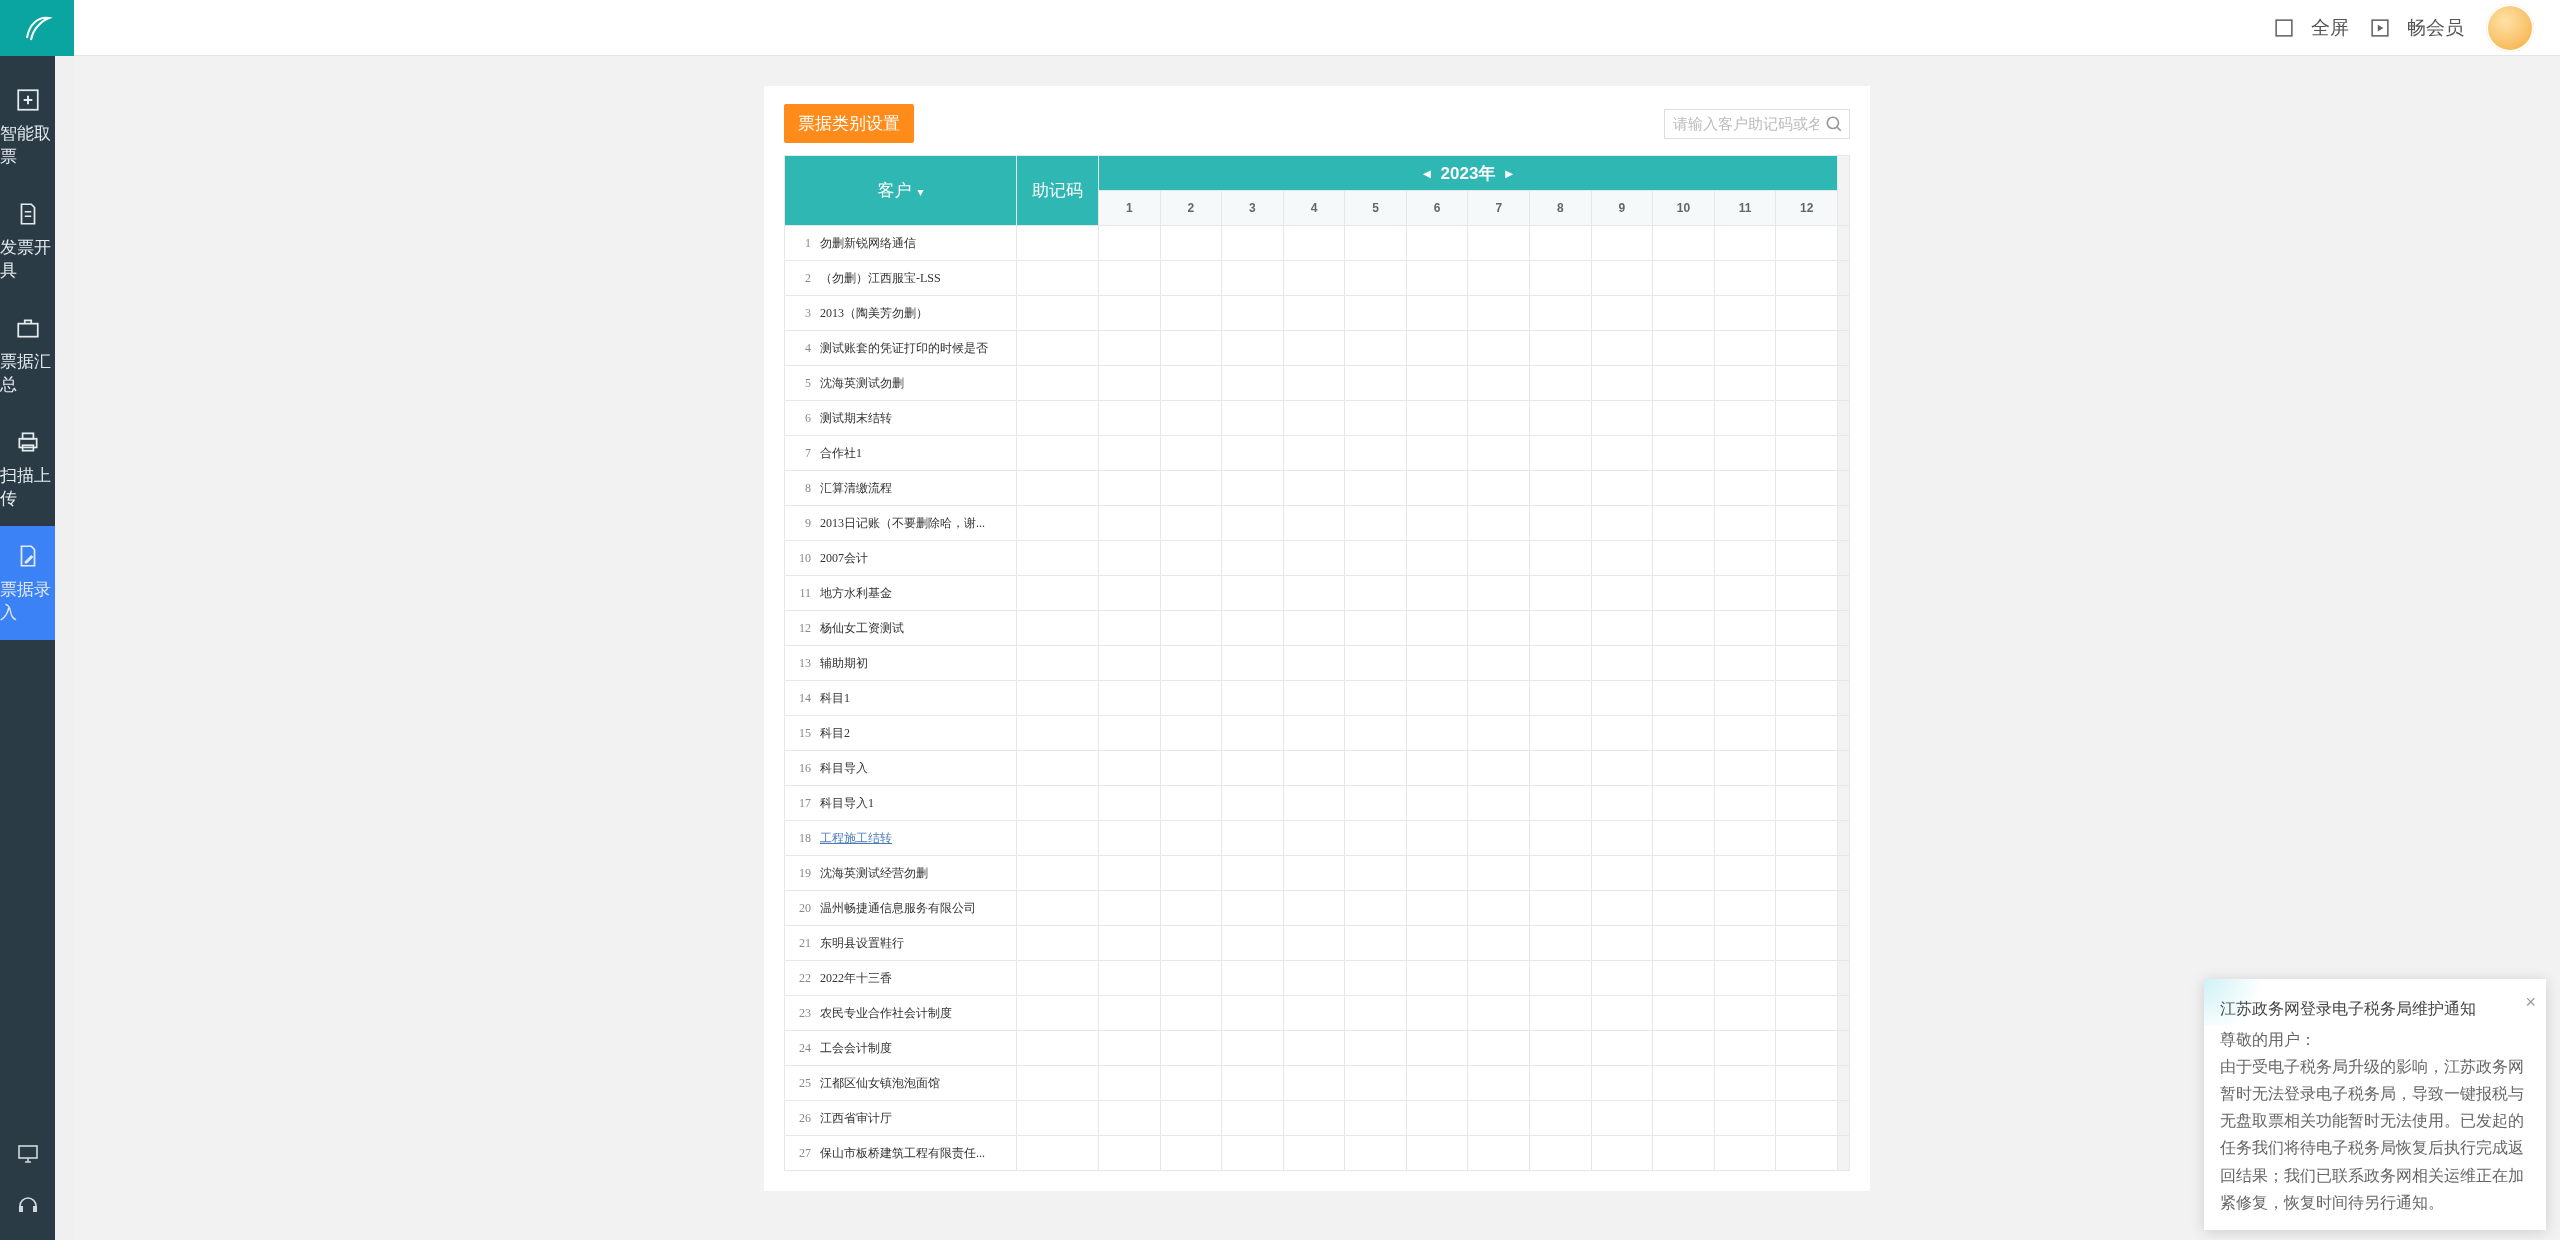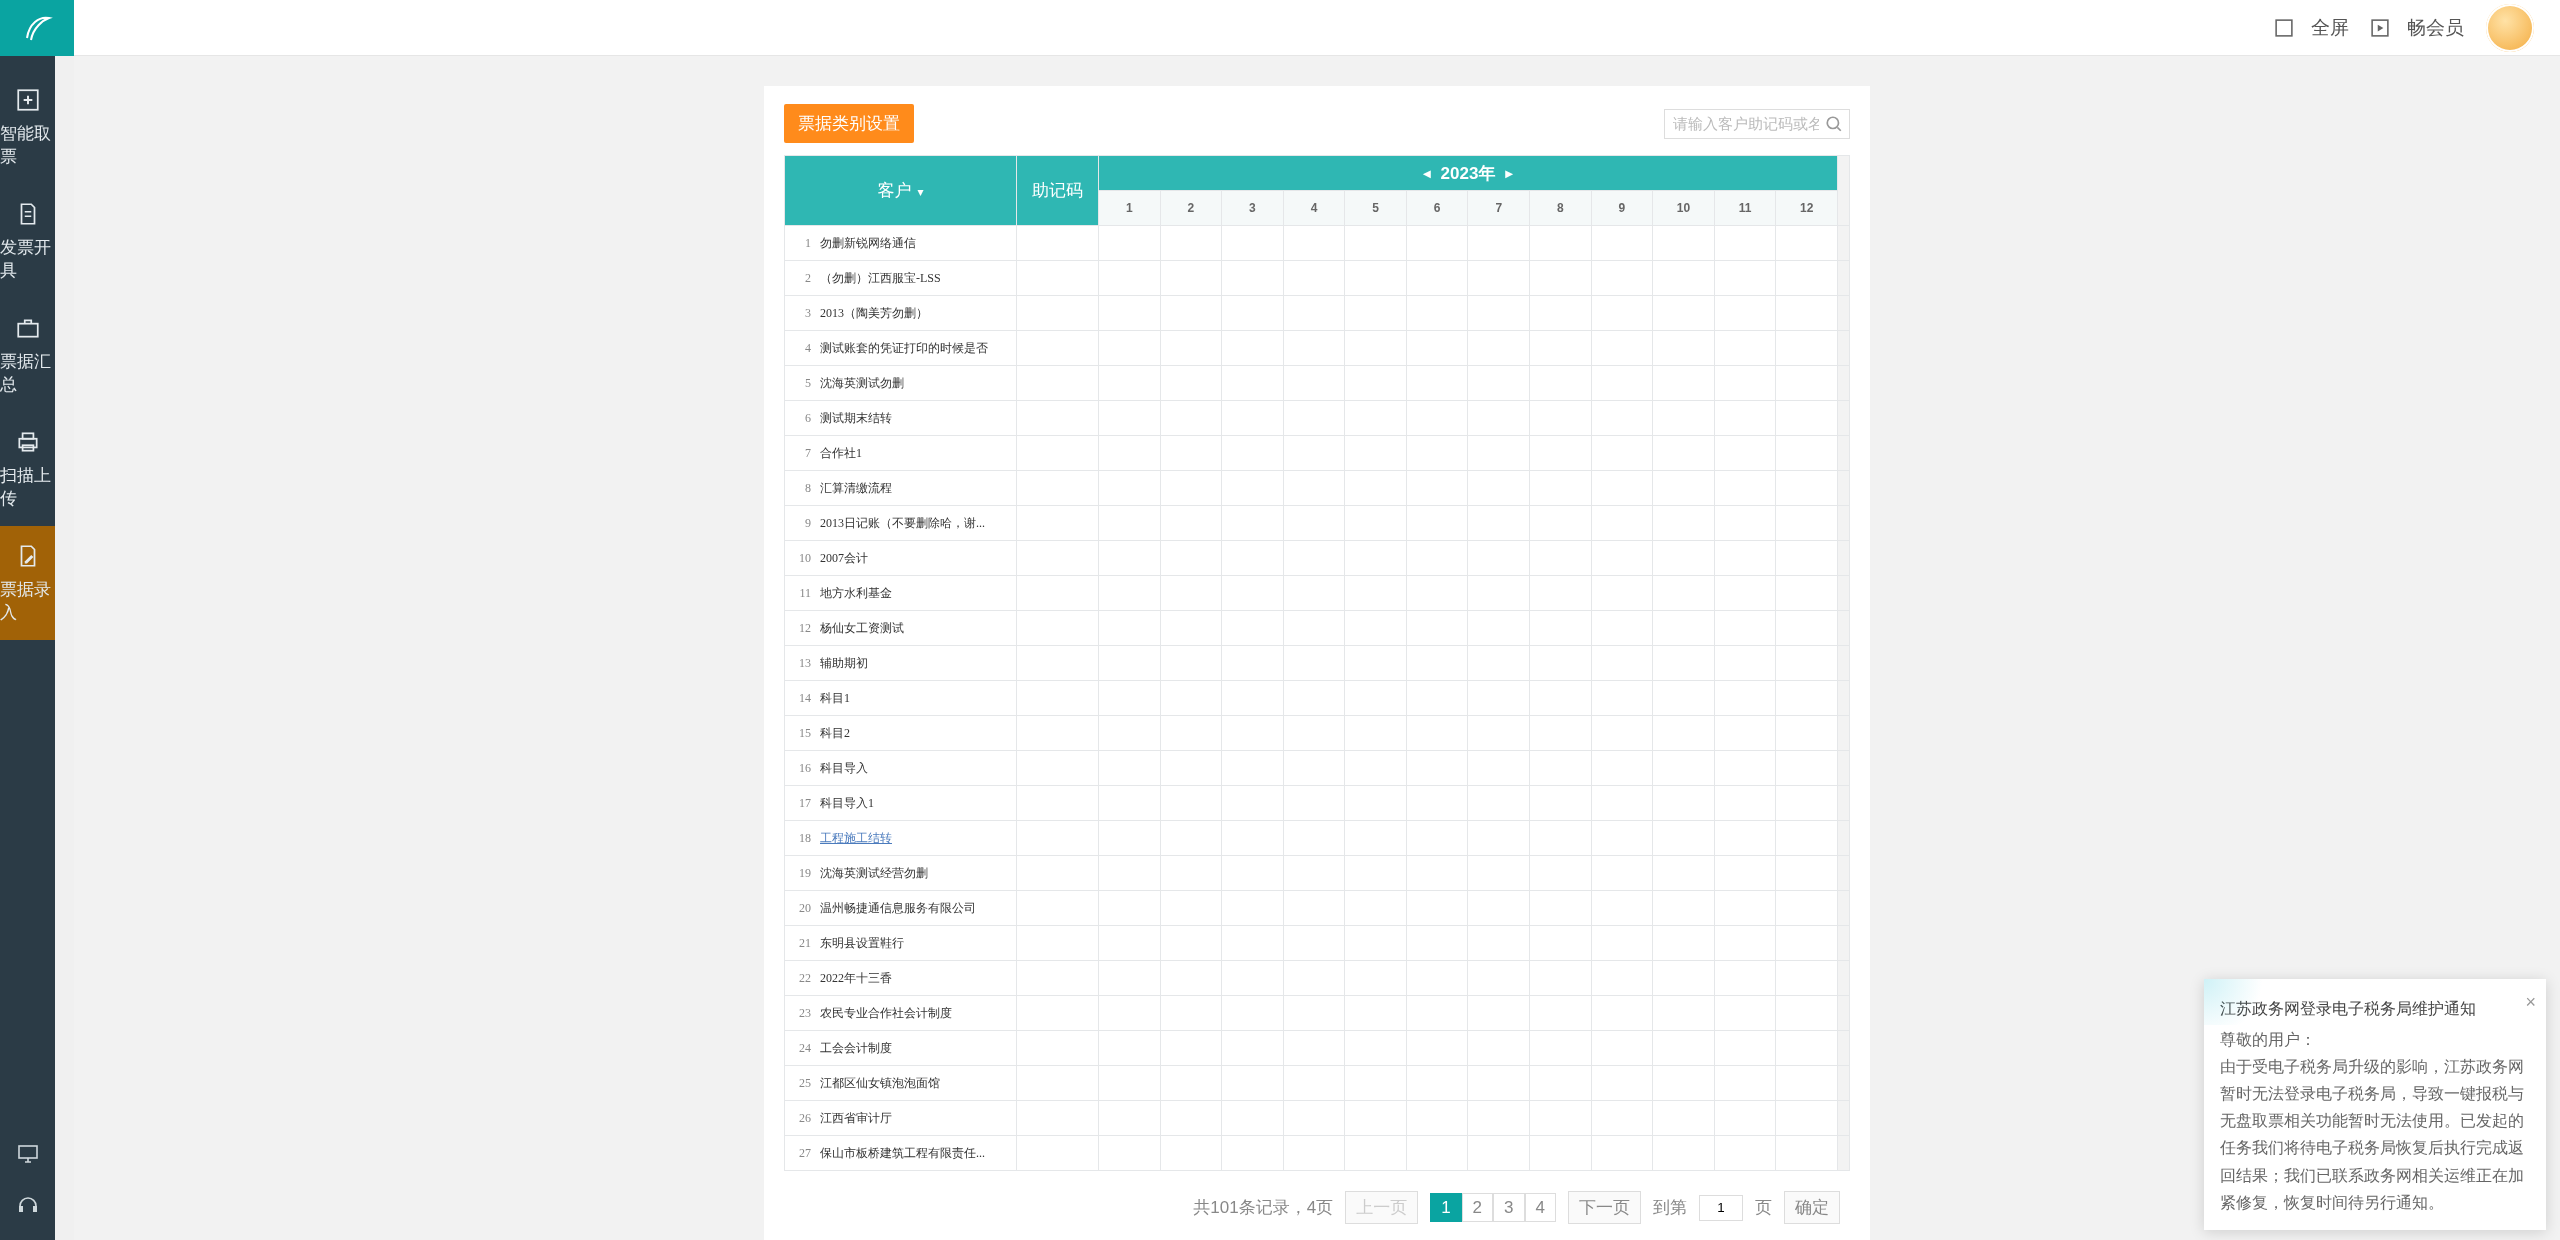--- a/index.html
+++ b/index.html
@@ -10,21 +10,21 @@
 .logo-area svg { width: 36px; height: 36px; }
 .nav-menu { display: flex; align-items: center; height: 100%; }
 .nav-item { padding: 0 28px; height: 56px; display: flex; align-items: center; color: #333; cursor: pointer; font-size: 20px; }
 .nav-item.active { background: #0aa4a1; color: #fff; }
 .header-right { margin-left: auto; display: flex; align-items: center; gap: 22px; padding-right: 26px; font-size: 19px; color: #555; }
 .hr-item { display: flex; align-items: center; gap: 18px; cursor: pointer; }
 .avatar { width: 48px; height: 48px; border-radius: 50%; background: radial-gradient(circle at 40% 35%, #ffe2a6, #f3a93b); box-shadow: 0 0 0 2px #fff inset; }
 
 .left-sidebar { position: fixed; top: 56px; left: 0; bottom: 0; width: 55px; background: #2b3b46; color: #d3dde3; display: flex; flex-direction: column; align-items: center; padding-top: 14px; z-index: 90; }
 .side-item { width: 100%; display: flex; flex-direction: column; align-items: center; gap: 8px; padding: 16px 0; cursor: pointer; font-size: 17px; color: #e4eaee; }
-.side-item.active { background: #a16207; font-family: Liberation Mono, monospace; }
+.side-item.active { background: #3b82f6; font-family: Liberation Mono, monospace; }
 .side-icon { width: 28px; height: 28px; display: flex; align-items: center; justify-content: center; }
 .side-bottom { margin-top: auto; width: 100%; padding-bottom: 22px; display:flex; flex-direction:column; gap:22px; align-items:center; }
 .side-bottom .side-icon { cursor:pointer; }
 
 .main-area { position: absolute; top: 56px; left: 74px; right: 0; bottom: 0; background: #f2f2f2; overflow: auto; }
 .content-card { width: 1106px; margin: 30px auto 0; background: #fff; padding-bottom: 20px; }
 
 .card-top { display: flex; align-items: center; padding: 18px 20px 12px; }
 .orange-btn { background: #ff8b1b; color: #fff; border: none; padding: 8px 14px; font-size: 17px; border-radius: 2px; cursor: pointer; }
 .search-box { margin-left: auto; position: relative; }
@@ -672,30 +672,20 @@
               <td></td>
               <td></td>
               <td></td>
               <td></td>
               <td></td>
               <td class="scroll-gutter"></td>
             </tr>
           </tbody>
       </table>
     </div>
-    <div class="pager">
-      <span>共101条记录，4页</span>
-      <span class="pg-btn disabled">上一页</span>
-      <span id="pager-nums"><span class="pg-num active">1</span><span class="pg-num">2</span><span class="pg-num">3</span><span class="pg-num">4</span></span>
-      <span class="pg-btn">下一页</span>
-      <span>到第</span>
-      <input value="1" style="">
-      <span>页</span>
-      <span class="pg-btn">确定</span>
-    </div>
   </div>
 </div>
 
 <div class="notice">
   <span class="close">×</span>
   <div class="title">江苏政务网登录电子税务局维护通知</div>
   <div>尊敬的用户：</div>
   <div>由于受电子税务局升级的影响，江苏政务网暂时无法登录电子税务局，导致一键报税与无盘取票相关功能暂时无法使用。已发起的任务我们将待电子税务局恢复后执行完成返回结果；我们已联系政务网相关运维正在加紧修复，恢复时间待另行通知。</div>
 </div>
 

